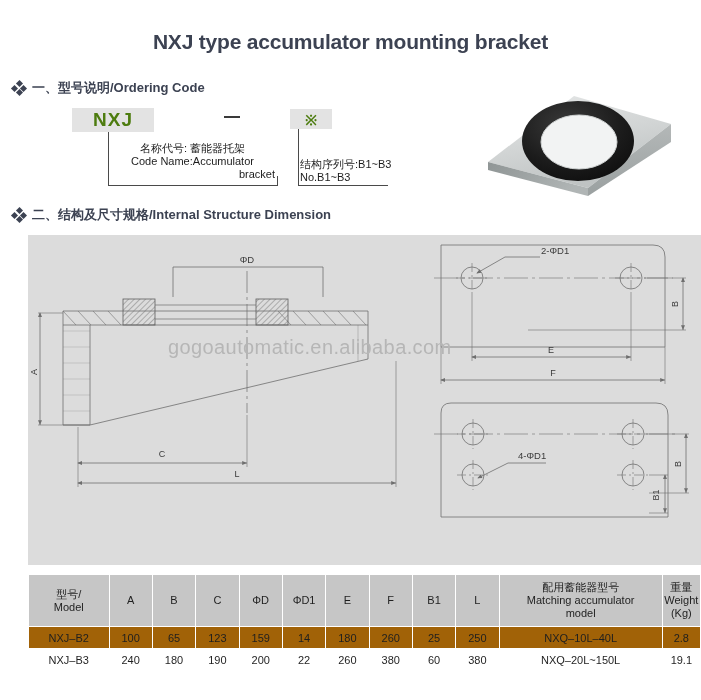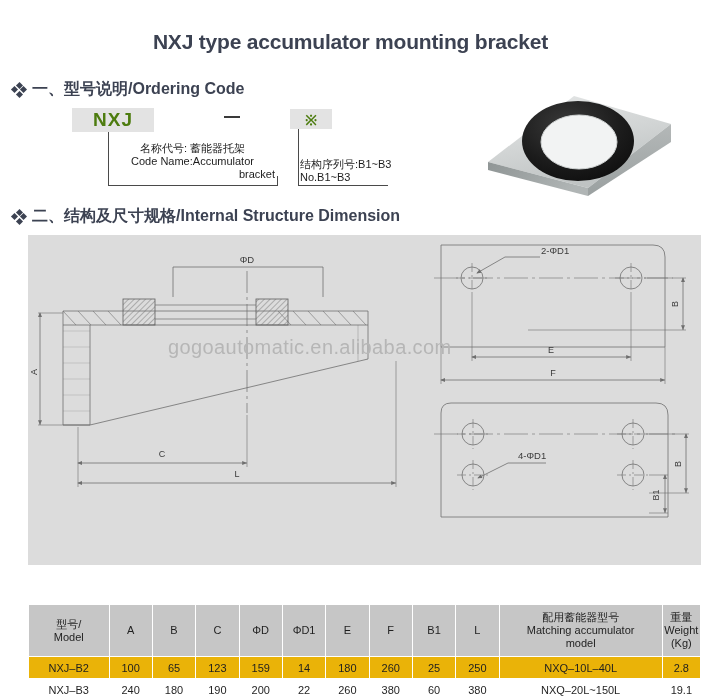--- a/index.html
+++ b/index.html
@@ -15,21 +15,21 @@
   .main-title {
     position: absolute; top: 1px; left: 0; width: 701px;
     text-align: center;
     font-size: 21px; font-weight: bold;
     color: #3c4252; letter-spacing: -0.2px; margin-top: 29px;
   }
 
   
   .section-head {
     position: absolute; display: flex; align-items: center; gap: 6px;
-    font-size: 16px; font-weight: bold; color: #3c4252;
+    font-size: 13px; font-weight: bold; color: #3c4252;
   }
   .sec1 { top: 79px; left: 12px; }
   .sec2 { top: 206px; left: 12px; }
   .bullet-icon {
     display: inline-block; width: 14px; height: 14px; position: relative; flex: 0 0 14px;
   }
   .bullet-icon i {
     position: absolute; width: 5px; height: 5px; background: #3c4252;
     transform: rotate(45deg);
   }
@@ -71,33 +71,33 @@
   }
   .draw-panel svg { display: block; }
   .watermark {
     position: absolute; left: 168px; top: 336px;
     font-size: 20px; color: #b6b6b6; letter-spacing: 0.4px;
     white-space: nowrap; pointer-events: none;
   }
 
   
   .spec-table {
-    position: absolute; left: 28px; top: 604px;
+    position: absolute; left: 28px; top: 574px;
     width: 673px; border-collapse: collapse;
     font-size: 11px; color: #1f1f1f;
   }
   .spec-table th, .spec-table td {
     border: 1px solid #ffffff;
     text-align: center; vertical-align: middle;
     padding: 3px 1px; font-weight: normal;
   }
   .spec-table thead th { background: #c6c6c6; height: 52px; line-height: 13px; font-size: 11px; }
   .spec-table tbody td { height: 22px; }
   .spec-table tbody tr.odd  td { background: #ffffff; }
-  .spec-table tbody tr.even td { background: #eab308; }
+  .spec-table tbody tr.even td { background: #a16207; }
   .col-model { width: 78px; }
   .col-num   { width: 42px; }
   .col-acc   { width: 158px; }
   .col-wt    { width: 34px; }
 </style>
 </head>
 <body>
 
 <div class="page">
 

